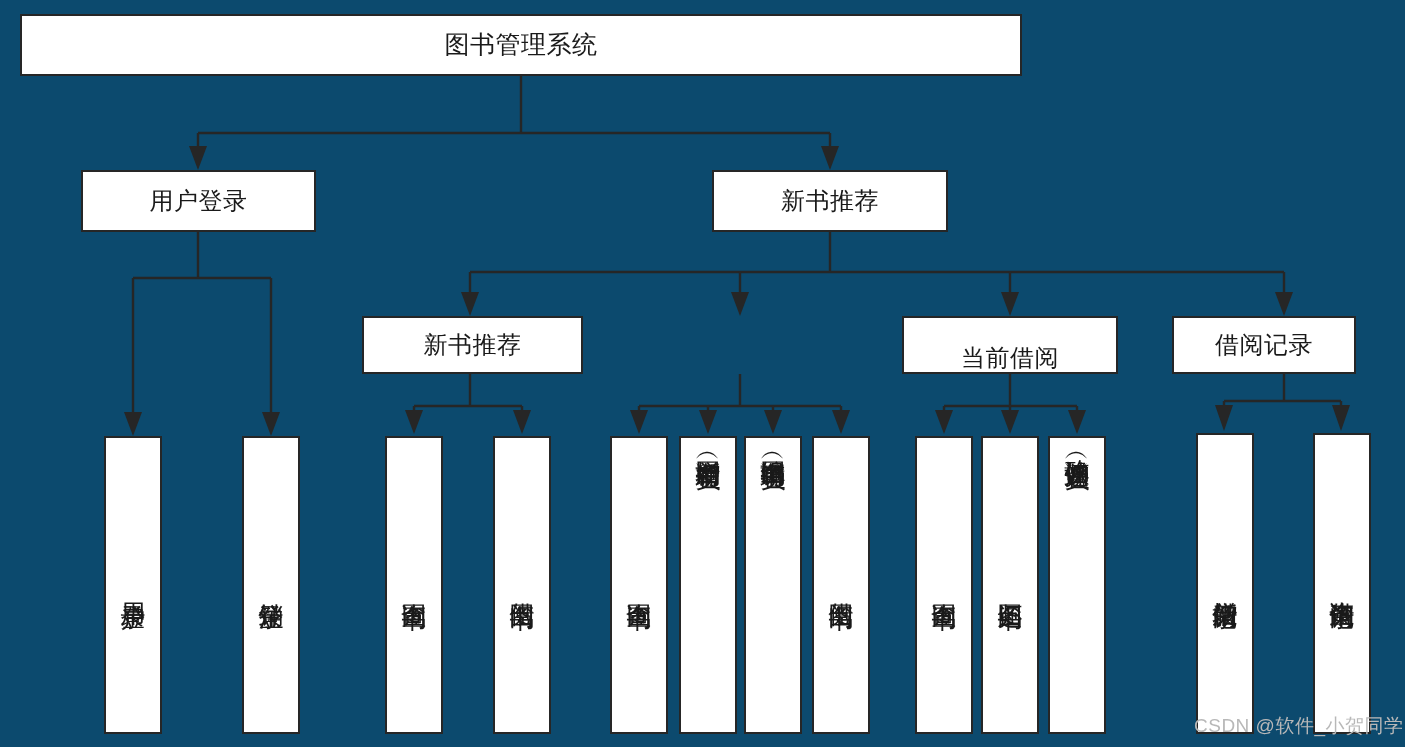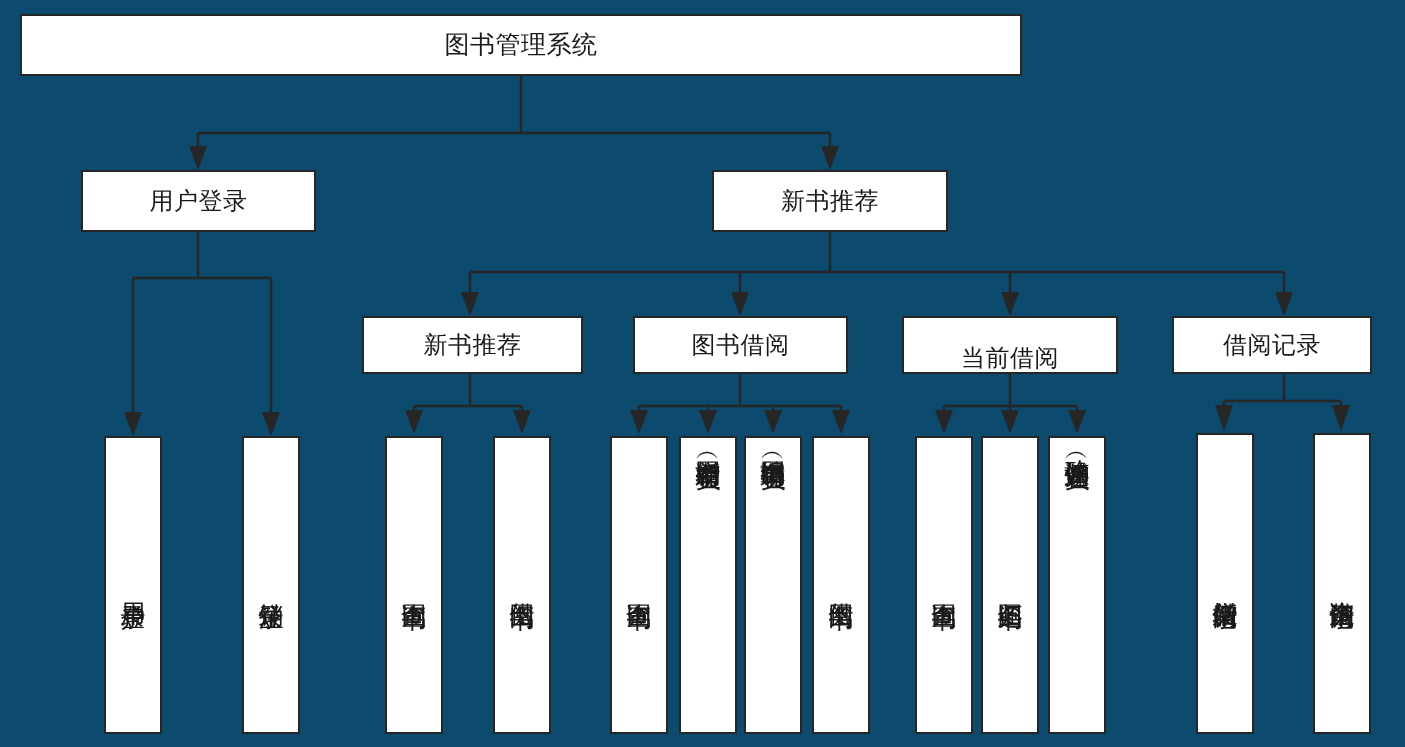--- a/index.html
+++ b/index.html
@@ -159,27 +159,24 @@
   <div class="node horiz" style="left:81px; top:170px; width:235px; height:62px;">
     <span class="lbl">用户登录</span>
   </div>
   <div class="node horiz" style="left:712px; top:170px; width:236px; height:62px;">
     <span class="lbl">新书推荐</span>
   </div>
 
   <div class="node horiz" style="left:362px; top:316px; width:221px; height:58px;">
     <span class="lbl">新书推荐</span>
   </div>
-  <div class="node horiz" style="left:633px; top:316px; width:215px; height:58px;">
-    <span class="lbl">图书借阅</span>
-  </div>
   <div class="node horiz" style="left:902px; top:316px; width:216px; height:58px;align-items:flex-end;">
     <span class="lbl">当前借阅</span>
   </div>
-  <div class="node horiz" style="left:1172px; top:316px; width:200px; height:58px;">
+  <div class="node horiz" style="left:1172px; top:316px; width:184px; height:58px;">
     <span class="lbl">借阅记录</span>
   </div>
 
   <div class="node leaf mid" style="left:104px; top:436px; width:58px; height:298px;">
     <span class="lbl">用户登录</span>
   </div>
   <div class="node leaf mid" style="left:242px; top:436px; width:58px; height:298px;">
     <span class="lbl">注销登录</span>
   </div>
 
@@ -213,14 +210,15 @@
     <span class="lbl">确认归还（管理员）</span>
   </div>
 
   <div class="node leaf mid" style="left:1196px; top:433px; width:58px; height:301px;">
     <span class="lbl">新增借阅记录</span>
   </div>
   <div class="node leaf mid" style="left:1313px; top:433px; width:58px; height:301px;">
     <span class="lbl">查询借阅记录</span>
   </div>
 
+  <div class="watermark">CSDN @软件_小贺同学</div>
 
 </div>
 
 </body></html>

